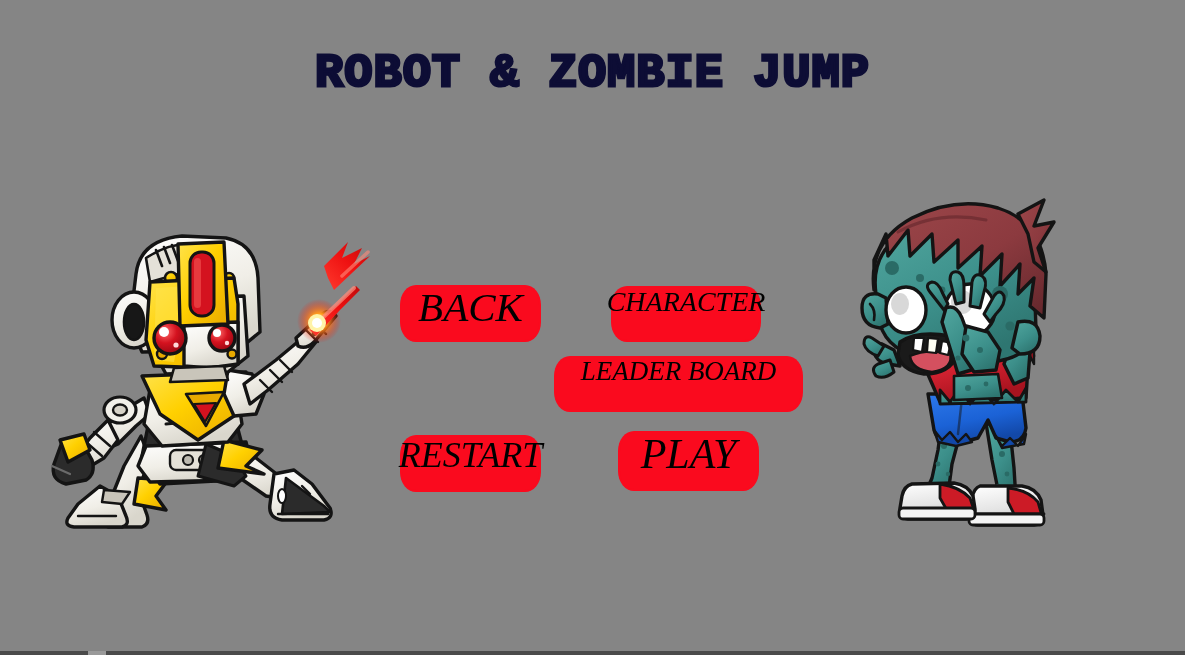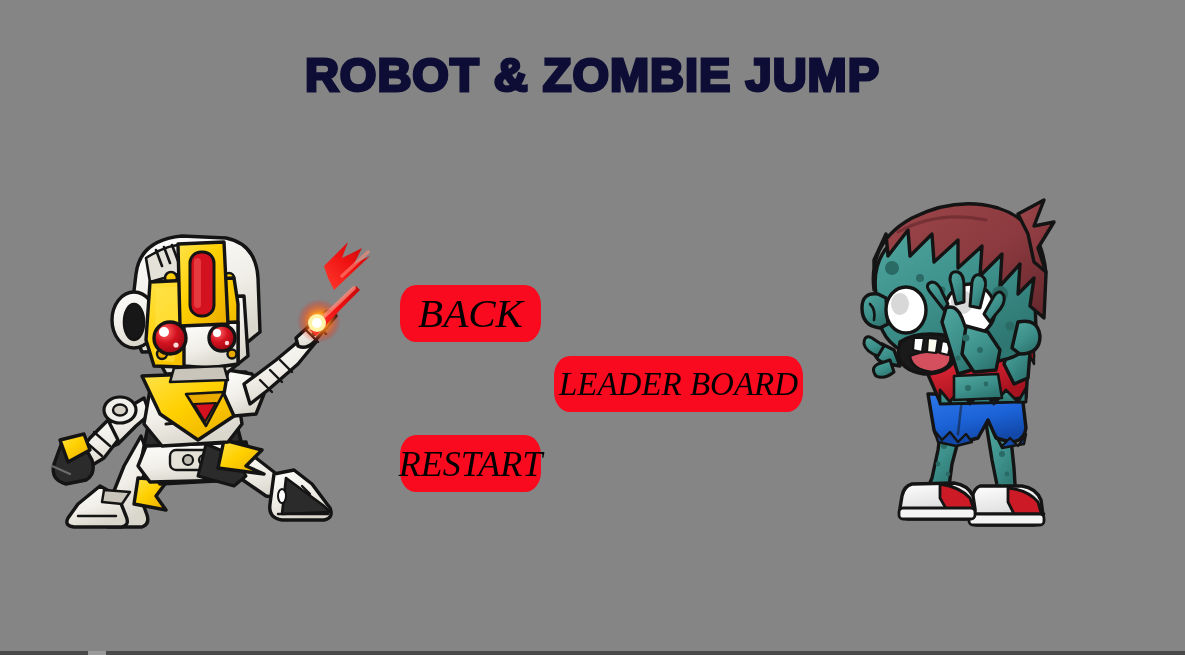--- a/index.html
+++ b/index.html
@@ -18,39 +18,39 @@
     overflow: hidden;
   }
 
   
   #game-title {
     position: absolute;
     left: 0;
     top: 47px;
     width: 1185px;
     text-align: center;
-    font-family: Liberation Sans, sans-serif;
+    font-family: Liberation Mono, monospace;
     font-weight: bold;
     font-size: 47px;
     letter-spacing: 1px;
     color: #0d0d35;
     -webkit-text-stroke: 3px #0d0d35;
     text-shadow: 0 0 1px #0d0d35, 1px 0 0 #0d0d35, 0 1px 0 #0d0d35;
     white-space: nowrap;
     user-select: none;
   }
 
   
   .menu-btn {
     position: absolute;
     background: #fa0a1e;
     border: none;
     padding: 0;
     display: flex;
-    align-items: center;
+    align-items: flex-start;
     justify-content: center;
     border-radius: 14px / 18px;
     box-shadow: 0 0 0 2px #fa0a1e;
   }
   .menu-btn .btn-label {
     font-family: "Liberation Serif", serif;
     font-style: italic;
     color: #000;
     white-space: nowrap;
     line-height: 1;
@@ -63,21 +63,21 @@
   #btn-resume    { left: 402px; top: 357px; width: 137px; height: 53px; }
   #btn-resume    .btn-label { font-size: 41px; }
 
   #btn-restart   { left: 402px; top: 437px; width: 137px; height: 53px; }
   #btn-restart   .btn-label { font-size: 36px; }
 
   #btn-character { left: 613px; top: 288px; width: 146px; height: 52px; }
   #btn-character .btn-label { font-size: 28px; }
 
   #btn-leader    { left: 556px; top: 358px; width: 245px; height: 52px; }
-  #btn-leader    .btn-label { font-size: 33px; }
+  #btn-leader    .btn-label { font-size: 27px; }
 
   #btn-play      { left: 620px; top: 433px; width: 137px; height: 56px; }
   #btn-play      .btn-label { font-size: 42px; }
 
   
   #robot-character {
     position: absolute;
     left: 38px;
     top: 228px;
     width: 335px;
@@ -393,23 +393,29 @@
 
   <div class="menu-btn" id="btn-back">
     <span class="btn-label">BACK</span>
   </div>
 
 
   <div class="menu-btn" id="btn-restart">
     <span class="btn-label">RESTART</span>
   </div>
 
+  <div class="menu-btn" id="btn-character">
+    <span class="btn-label">CHARACTER</span>
+  </div>
 
   <div class="menu-btn" id="btn-leader">
     <span class="btn-label">LEADER BOARD</span>
   </div>
 
+  <div class="menu-btn" id="btn-play">
+    <span class="btn-label">PLAY</span>
+  </div>
 
   <div id="bottom-bar">
     <div id="bottom-bar-thumb"></div>
   </div>
 
 </div>
 
 </body></html>

